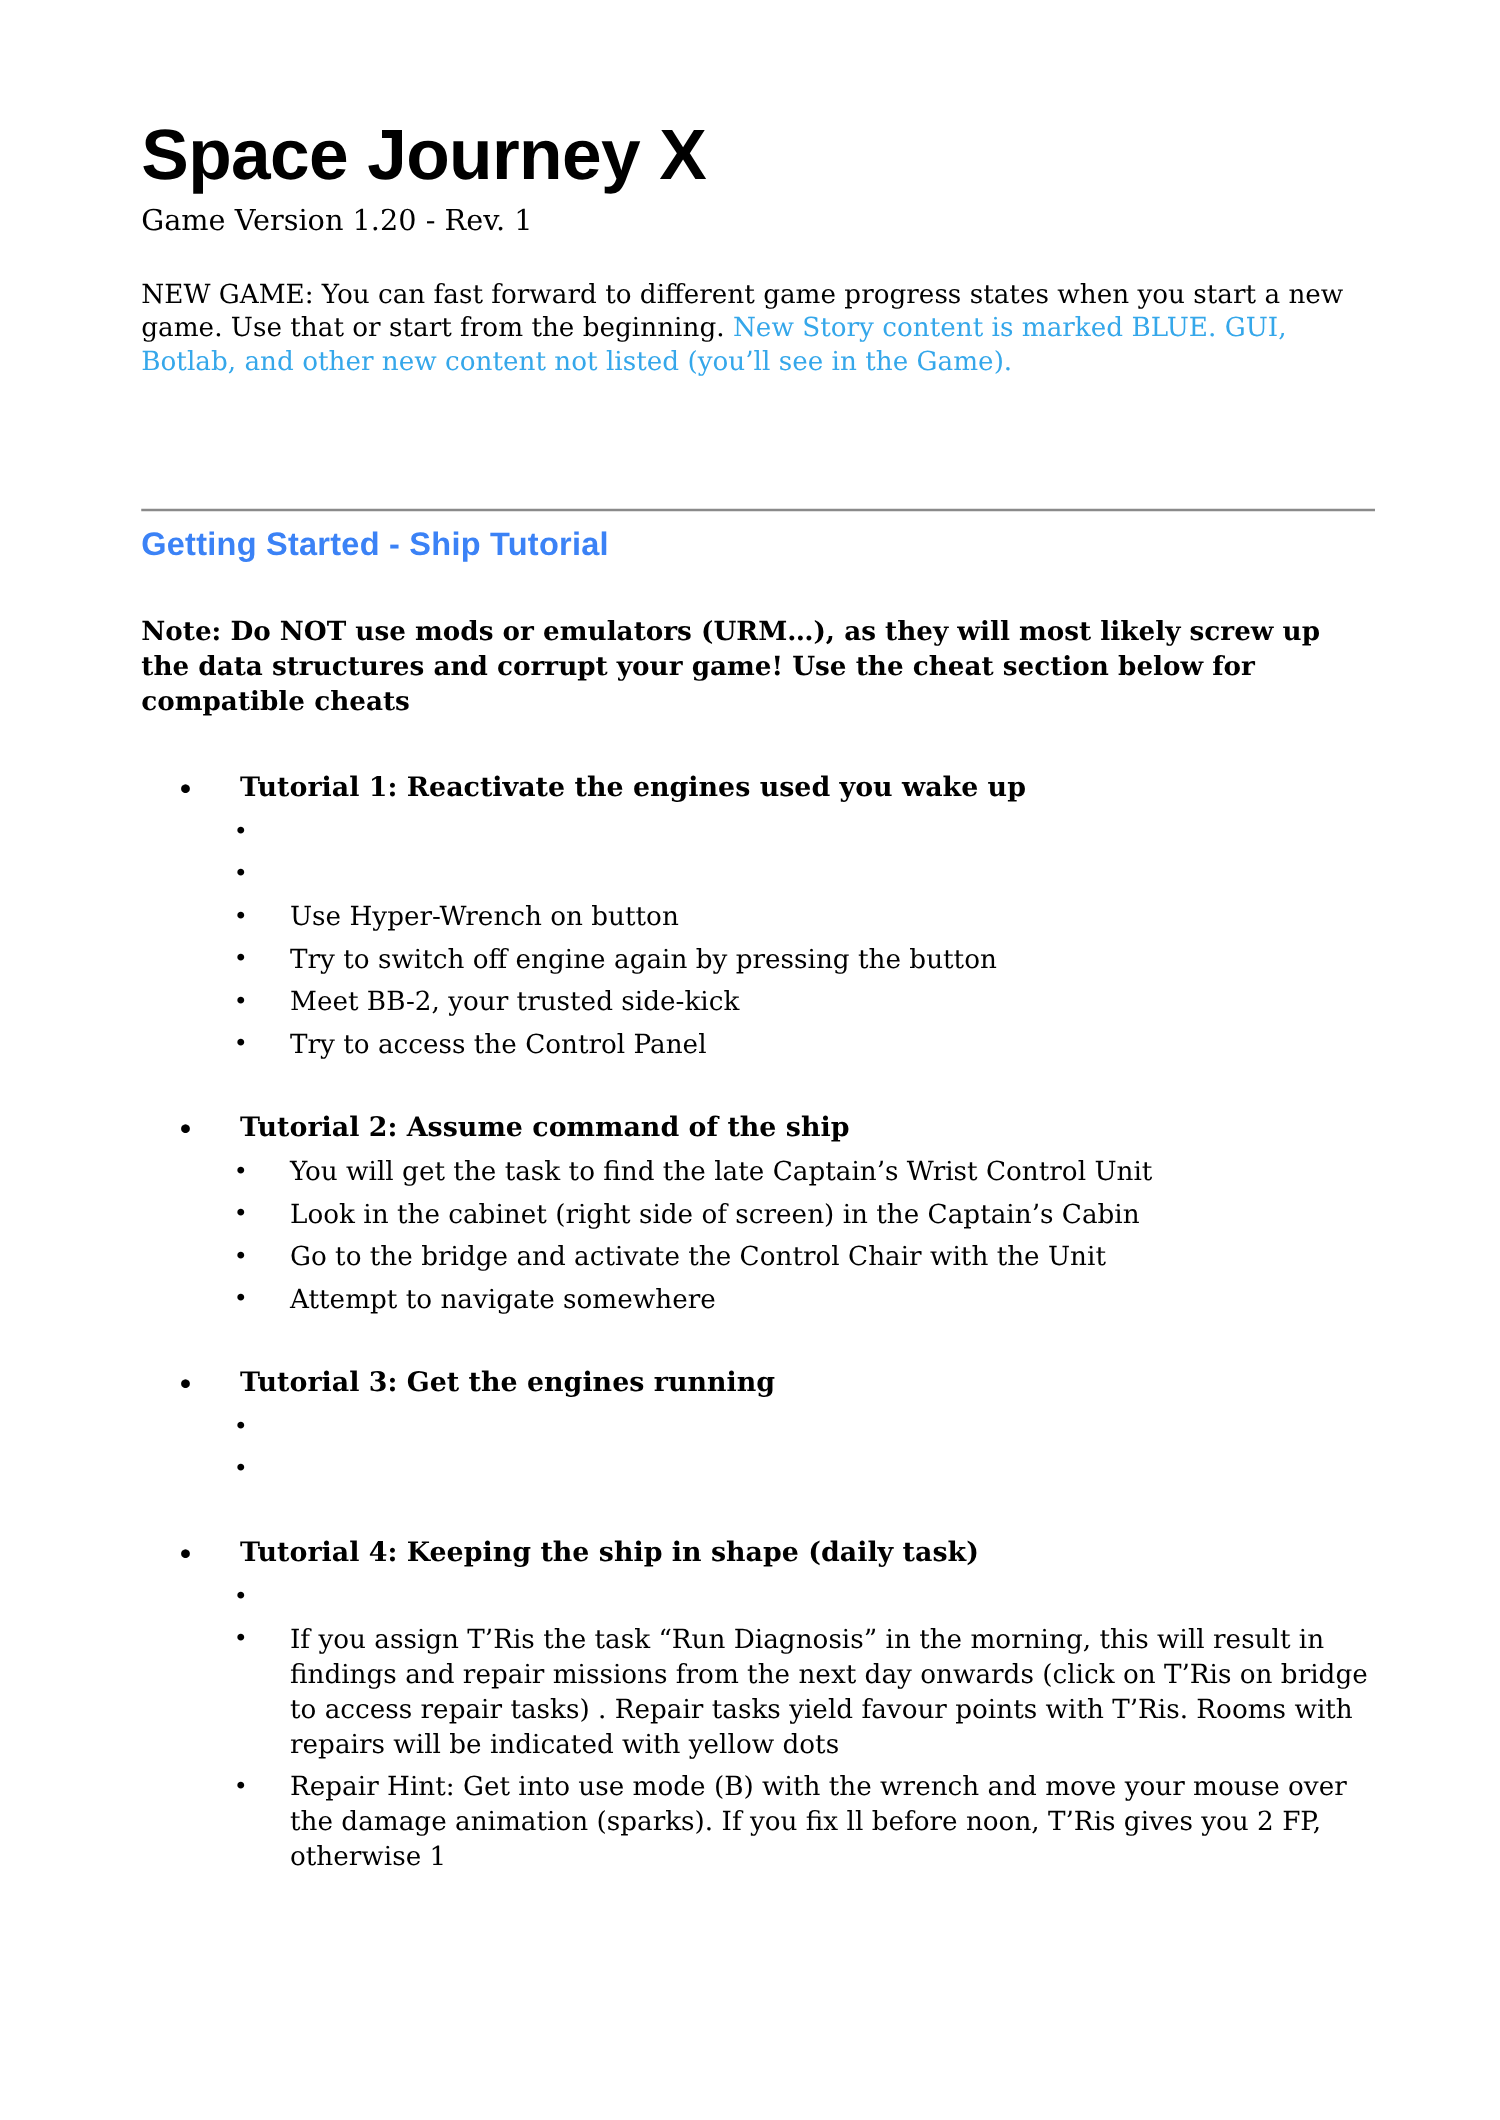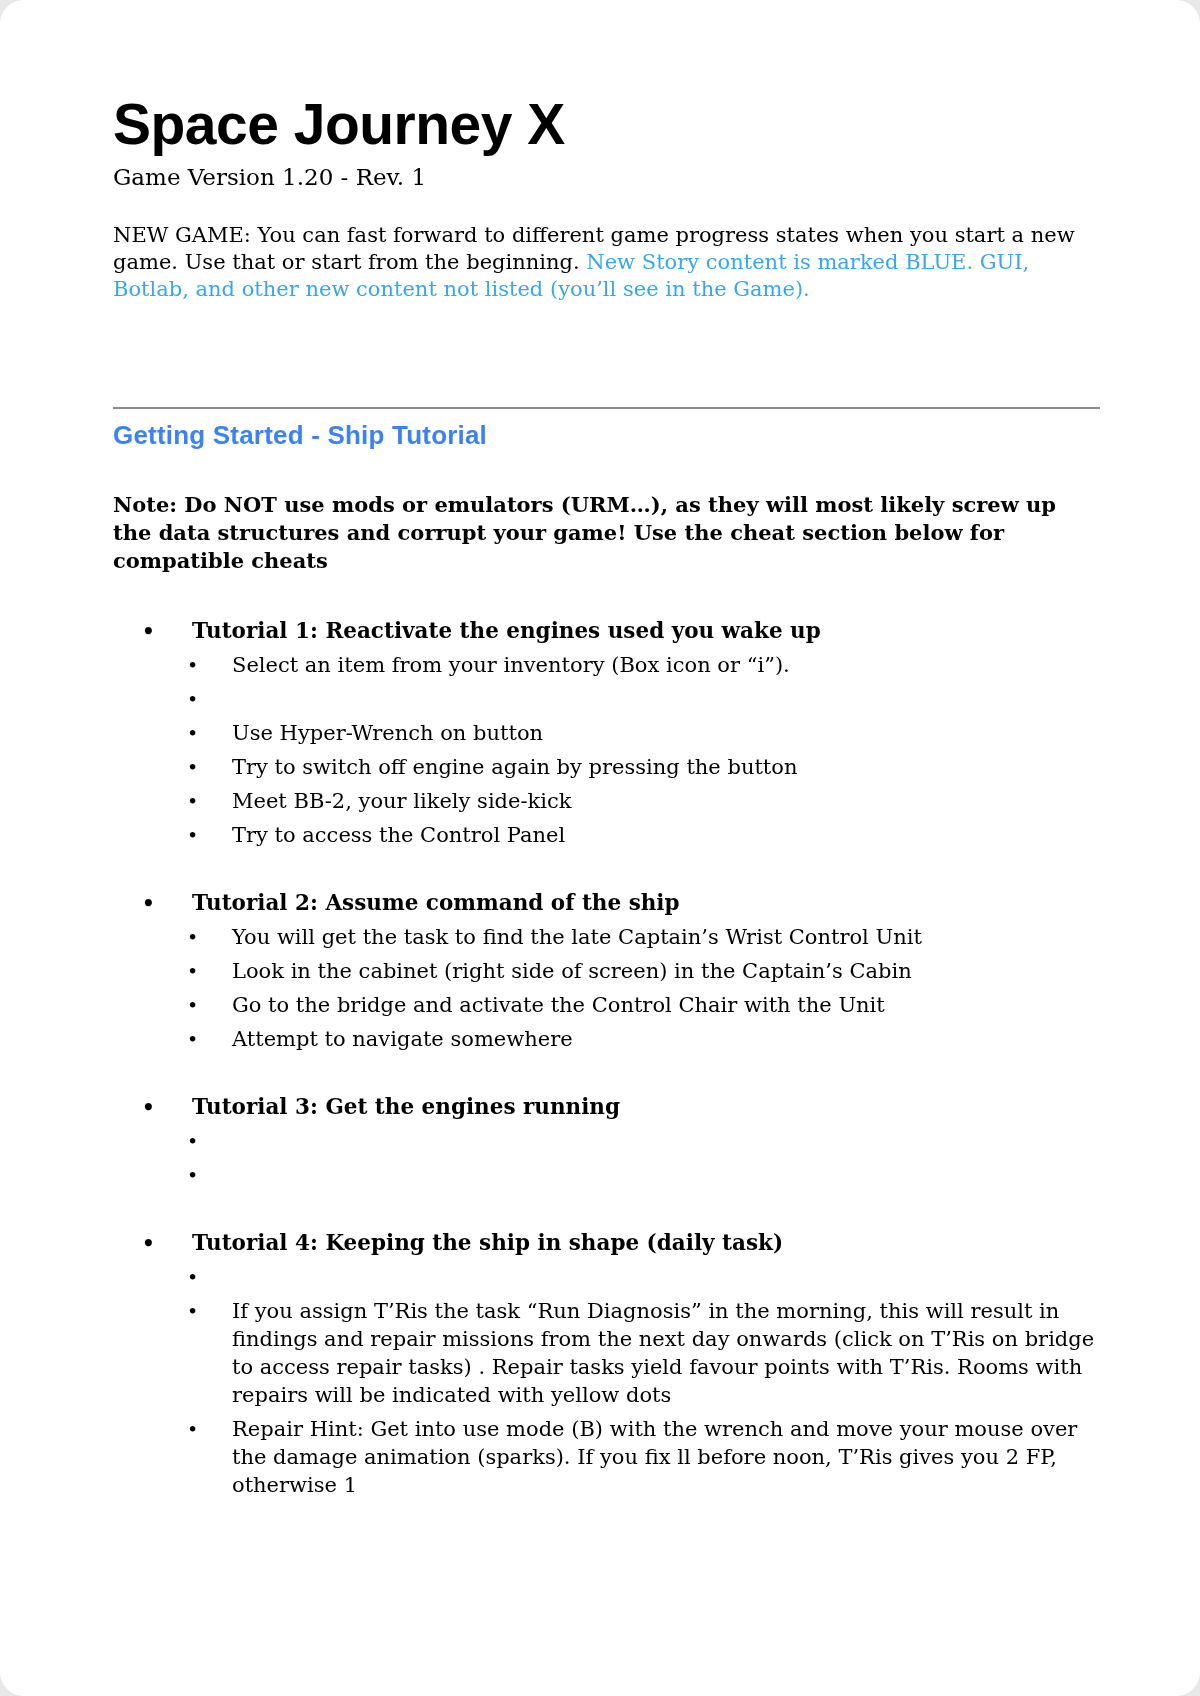--- a/index.html
+++ b/index.html
@@ -3,21 +3,20 @@
 <meta charset="utf-8">
 <style>
   html,body{margin:0;padding:0;background:#e8e8e8;}
   .page{
     position:relative;
     width:1200px;height:1696px;
     background:#ffffff;
     overflow:hidden;
     font-family:"DejaVu Serif", serif;
     color:#000;
-    border-radius:24px;
   }
   .inner{
     margin:0 100px 0 113px; 
   }
   h1.title{
     margin:94px 0 0 0;
     font-family:"Liberation Sans", sans-serif;
     font-weight:700;
     font-size:57px;
     line-height:60px;
@@ -98,36 +97,35 @@
 
     <p class="note">Note: Do NOT use mods or emulators (URM…), as they will most likely screw up the data structures and corrupt your game! Use the cheat section below for compatible cheats</p>
 
     <div class="tgroup first">
       <div class="b1">
         <span class="dot1">•</span>
         <span class="t">Tutorial 1: Reactivate the engines used you wake up</span>
       </div>
       <div class="b2">
         <span class="dot2">•</span>
-        <span class="t">Select an item from your inventory (Box icon or “i”).</span>
       </div>
       <div class="b2">
         <span class="dot2">•</span>
       </div>
       <div class="b2">
         <span class="dot2">•</span>
         <span class="t">Use Hyper-Wrench on button</span>
       </div>
       <div class="b2">
         <span class="dot2">•</span>
         <span class="t">Try to switch off engine again by pressing the button</span>
       </div>
       <div class="b2">
         <span class="dot2">•</span>
-        <span class="t">Meet BB-2, your likely side-kick</span>
+        <span class="t">Meet BB-2, your trusted side-kick</span>
       </div>
       <div class="b2">
         <span class="dot2">•</span>
         <span class="t">Try to access the Control Panel</span>
       </div>
     </div>
 
     <div class="tgroup">
       <div class="b1">
         <span class="dot1">•</span>

